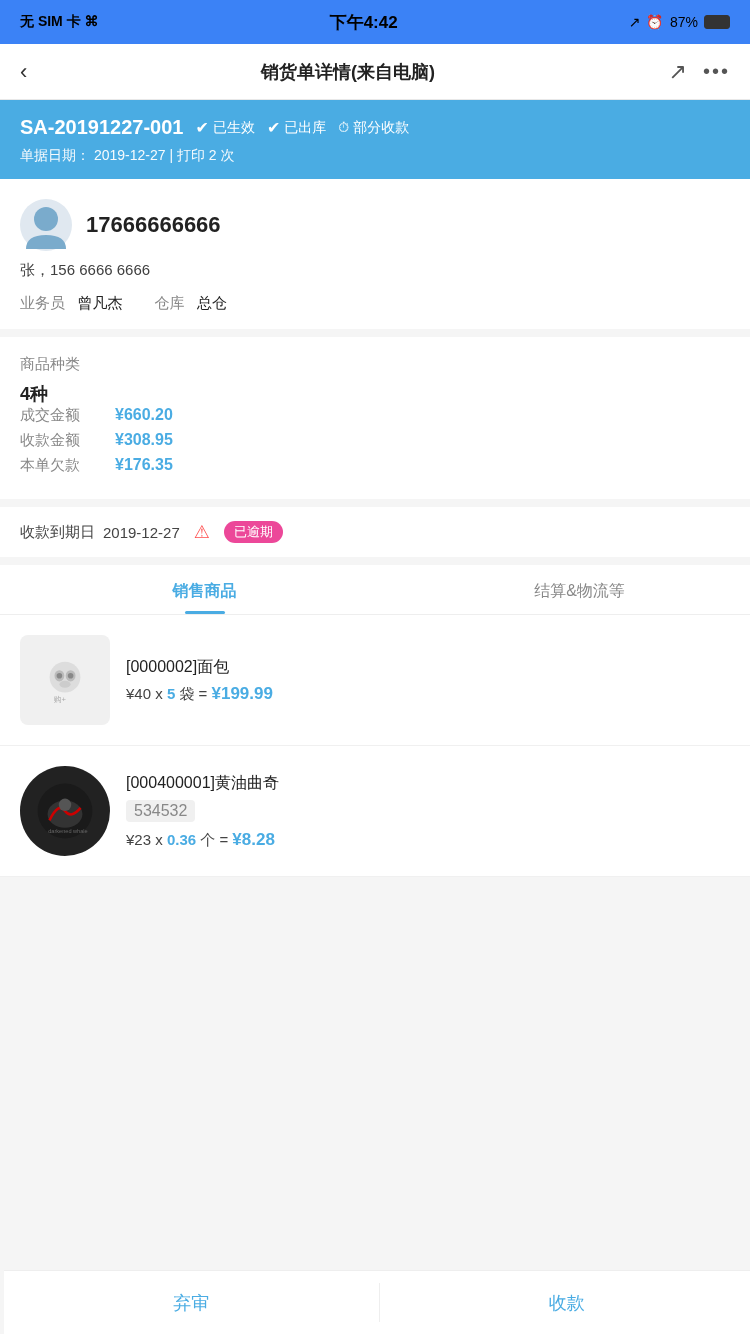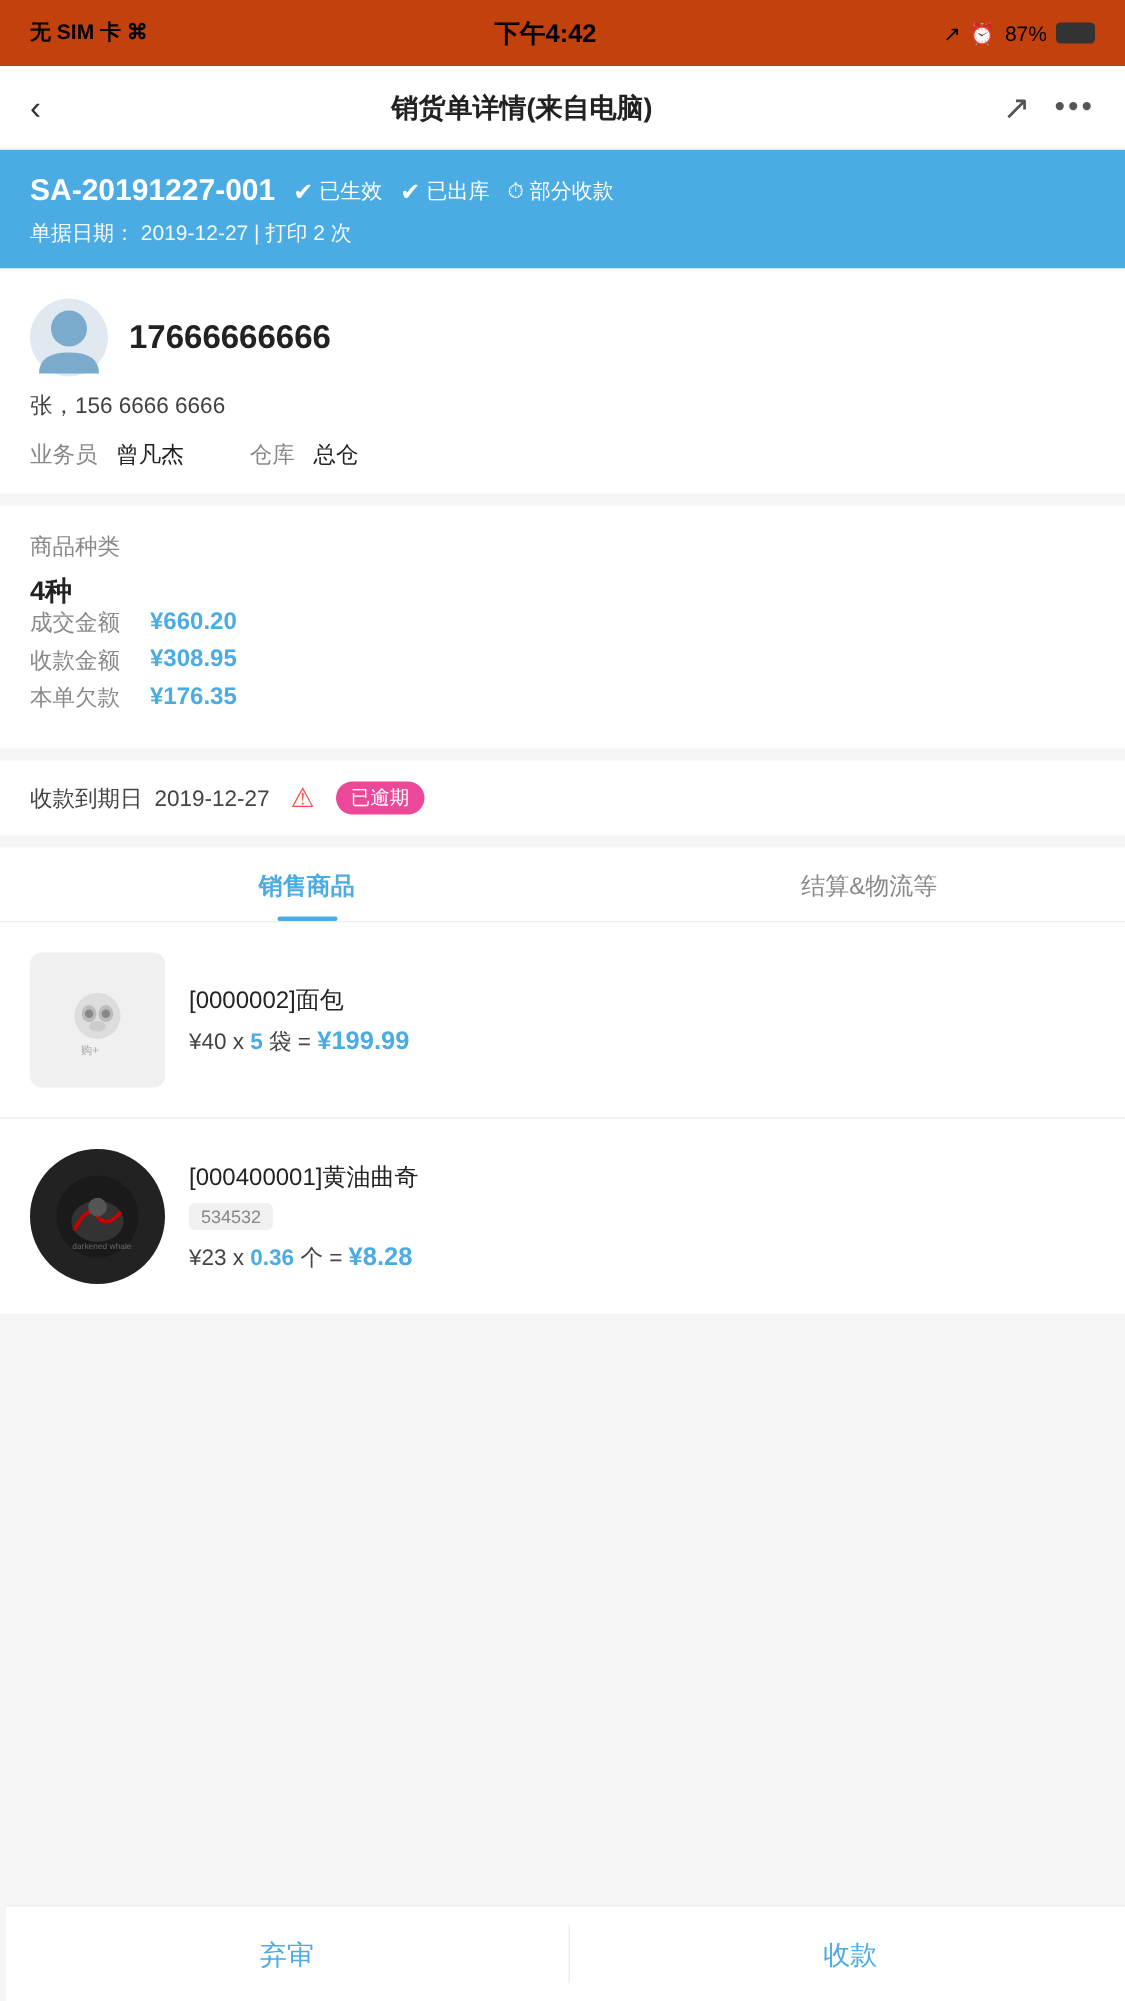--- a/index.html
+++ b/index.html
@@ -7,21 +7,21 @@
     body {
       font-family: -apple-system, 'PingFang SC', 'Helvetica Neue', Arial, sans-serif;
       background: #f5f5f5;
       width: 750px;
       min-height: 1334px;
       overflow-x: hidden;
     }
 
     
     .status-bar {
-      background: #c2410c;
+      background: #3b82f6;
       height: 44px;
       display: flex;
       align-items: center;
       justify-content: space-between;
       padding: 0 20px;
       font-size: 15px;
       font-weight: 500;
     }
     .status-left { font-size: 14px; font-weight: 600; }
     .status-center { font-size: 17px; font-weight: 600; }
@@ -116,21 +116,21 @@
       font-weight: 600;
       color: #222;
     }
     .customer-sub {
       font-size: 15px;
       color: #404040;
       margin-bottom: 14px;
     }
     .customer-detail {
       display: flex;
-      gap: 44px;
+      gap: 32px;
       font-size: 15px;
       color: #444;
     }
     .customer-detail span { color: #888; }
 
     
     .summary-card {
       background: #fff;
       padding: 18px 20px;
       margin-bottom: 8px;
@@ -138,21 +138,21 @@
       justify-content: space-between;
       align-items: flex-start;
       flex-direction: column;
     }
     .summary-left { font-size: 15px; color: #444; }
     .summary-left .count { font-size: 18px; font-weight: 600; color: #222; }
     .summary-right { text-align: right; }
     .summary-row {
       display: flex;
       justify-content: space-between;
-      gap: 20px;
+      gap: 35px;
       font-size: 15px;
       color: #444;
       margin-bottom: 6px;
     }
     .summary-row .amount { color: #4aace3; font-weight: 600; font-size: 16px; }
     .summary-label { color: #888; }
 
     
     .due-bar {
       background: #fff;
@@ -233,21 +233,21 @@
     .product-name {
       font-size: 16px;
       color: #222;
       font-weight: 500;
       margin-bottom: 6px;
     }
     .product-tag {
       display: inline-block;
       background: #f0f0f0;
       color: #888;
-      font-size: 12px;
+      font-size: 16px;
       padding: 2px 8px;
       border-radius: 4px;
       margin-bottom: 8px;
     }
     .product-price {
       font-size: 15px;
       color: #444;
     }
     .product-price .highlight { color: #4aace3; font-weight: 600; }
     .product-price .total { color: #4aace3; font-weight: 700; font-size: 17px; }

